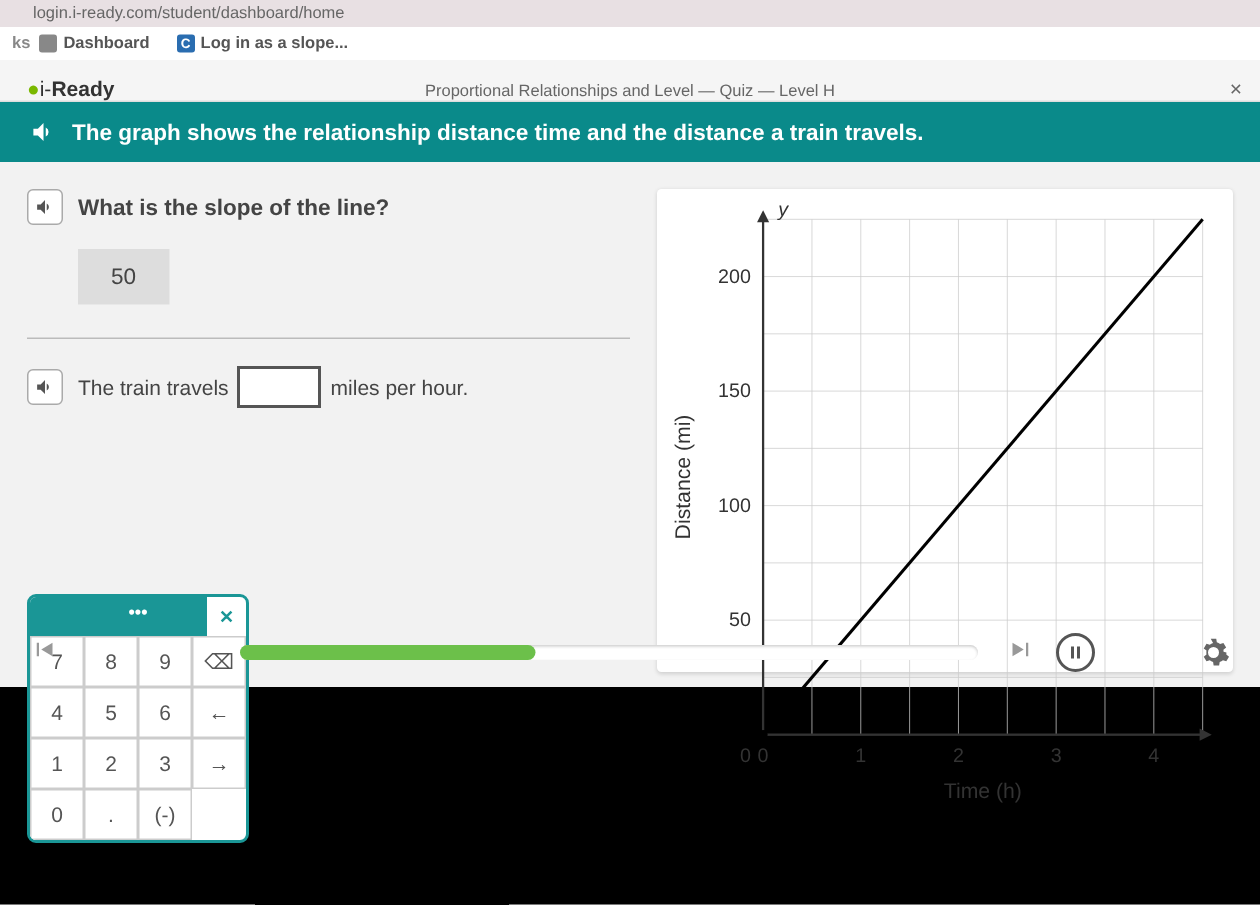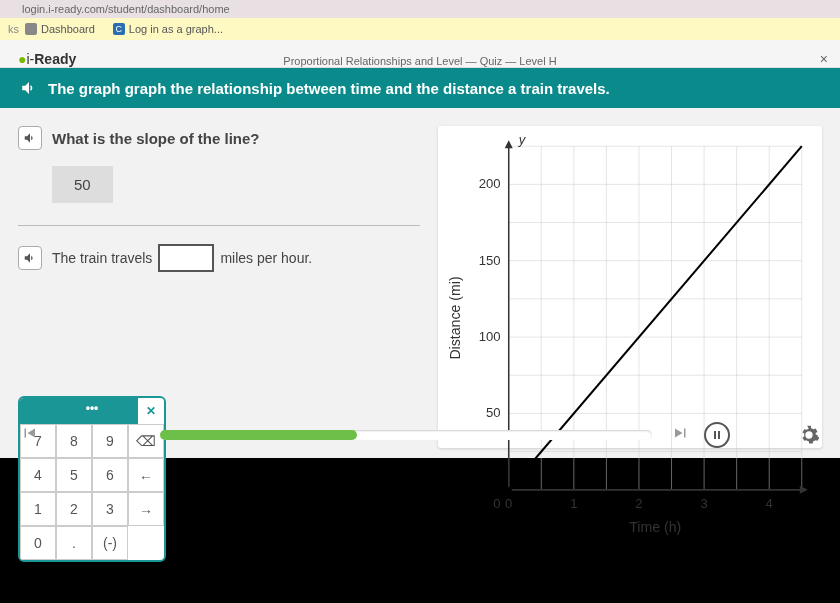--- a/index.html
+++ b/index.html
@@ -13,27 +13,28 @@
     }
     .browser-chrome {
       background: #e8e0e3;
       height: 18px;
       font-size: 11px;
       color: #666;
       padding-left: 22px;
       line-height: 18px;
     }
     .tab-row {
-      background: #fef9c3;
+      background: #ffffff;
       height: 22px;
       display: flex;
       align-items: center;
       font-size: 11px;
       color: #555;
       padding-left: 8px;
+      font-weight: bold;
     }
     .tab-item { margin-right: 18px; display: flex; align-items: center; }
     .tab-icon-d { width: 12px; height: 12px; border-radius: 2px; background: #888; margin-right: 4px; }
     .tab-icon-c { width: 12px; height: 12px; border-radius: 2px; background: #2a6db0; color: #fff; font-size: 9px; text-align: center; line-height: 12px; margin-right: 4px; }
     .app-frame {
       background: #fff;
       position: relative;
     }
     .header-bar {
       height: 28px;
@@ -253,40 +254,40 @@
 </div>
 
 <div class="tab-row">
   <span style="color:#888;margin-right:6px">ks</span>
   <span class="tab-item">
     <span class="tab-icon-d"></span>
     <span>Dashboard</span>
   </span>
   <span class="tab-item">
     <span class="tab-icon-c">C</span>
-    <span>Log in as a graph...</span>
+    <span>Log in as a slope...</span>
   </span>
 </div>
 
 <div class="app-frame">
   <div class="header-bar">
     <span class="brand">
       <span style="color:#7ab800">●</span><span>i-</span><b>Ready</b>
     </span>
     <span class="lesson-title">Proportional Relationships and Level — Quiz — Level H</span>
     <span class="close-x">×</span>
   </div>
 
   <div class="teal-banner">
     <span class="speaker-icon">
       <svg width="18" height="18" viewBox="0 0 24 24">
           <path d="M3 9v6h4l5 5V4L7 9H3zm13.5 3a4.5 4.5 0 0 0-2.5-4v8a4.5 4.5 0 0 0 2.5-4z"></path>
         </svg>
     </span>
-    <span>The graph graph the relationship between time and the distance a train travels.</span>
+    <span>The graph shows the relationship distance time and the distance a train travels.</span>
   </div>
 
   <div class="content-area">
     <div class="left-col">
 
       <div class="question">
         <span class="q-speaker">
           <svg width="14" height="14" viewBox="0 0 24 24">
               <path d="M3 9v6h4l5 5V4L7 9H3zm13.5 3a4.5 4.5 0 0 0-2.5-4v8a4.5 4.5 0 0 0 2.5-4z"></path>
             </svg>

